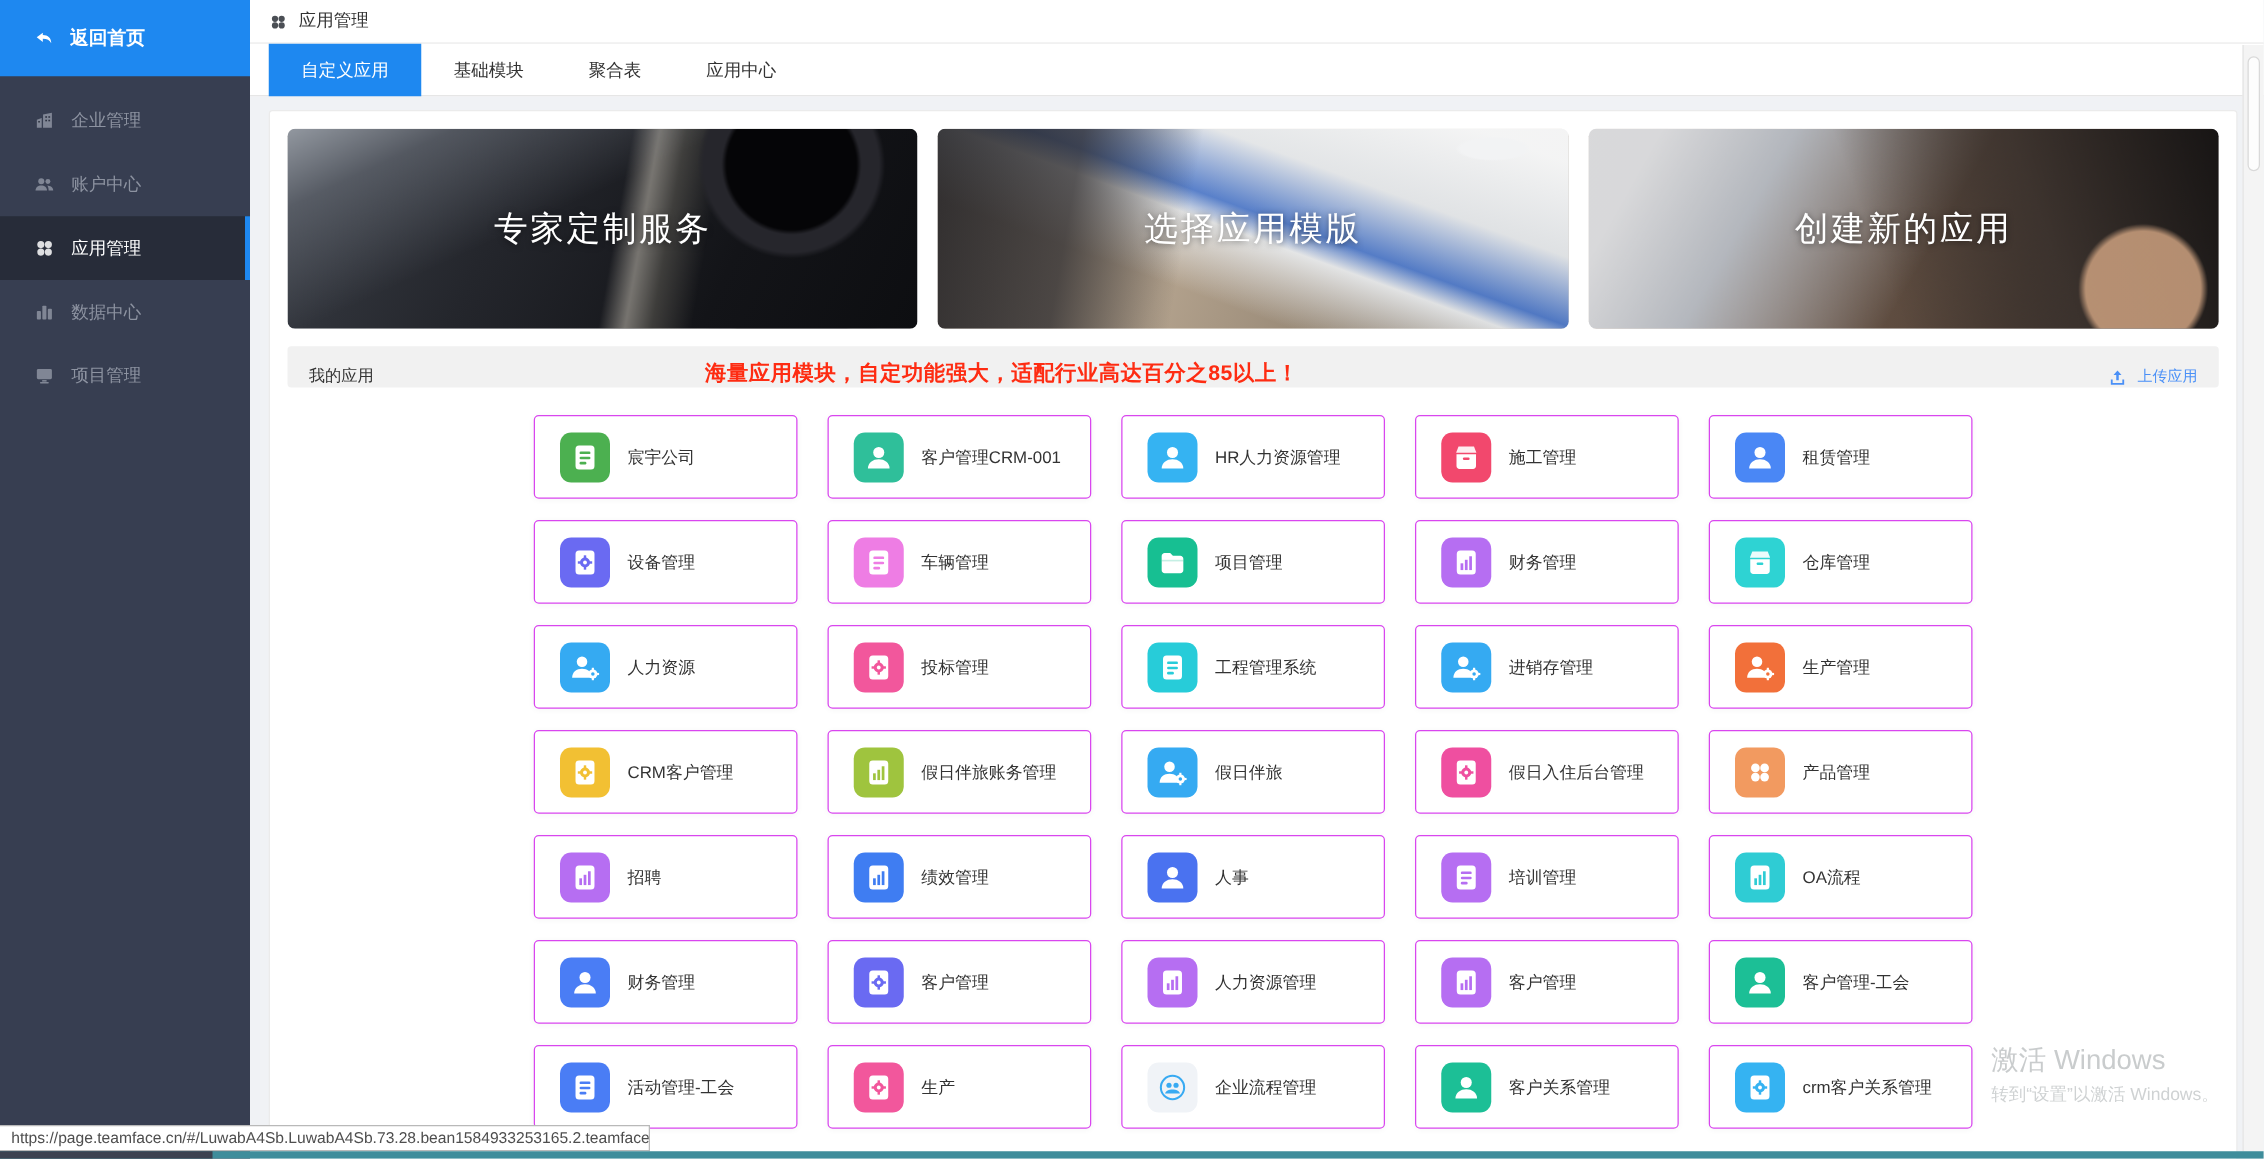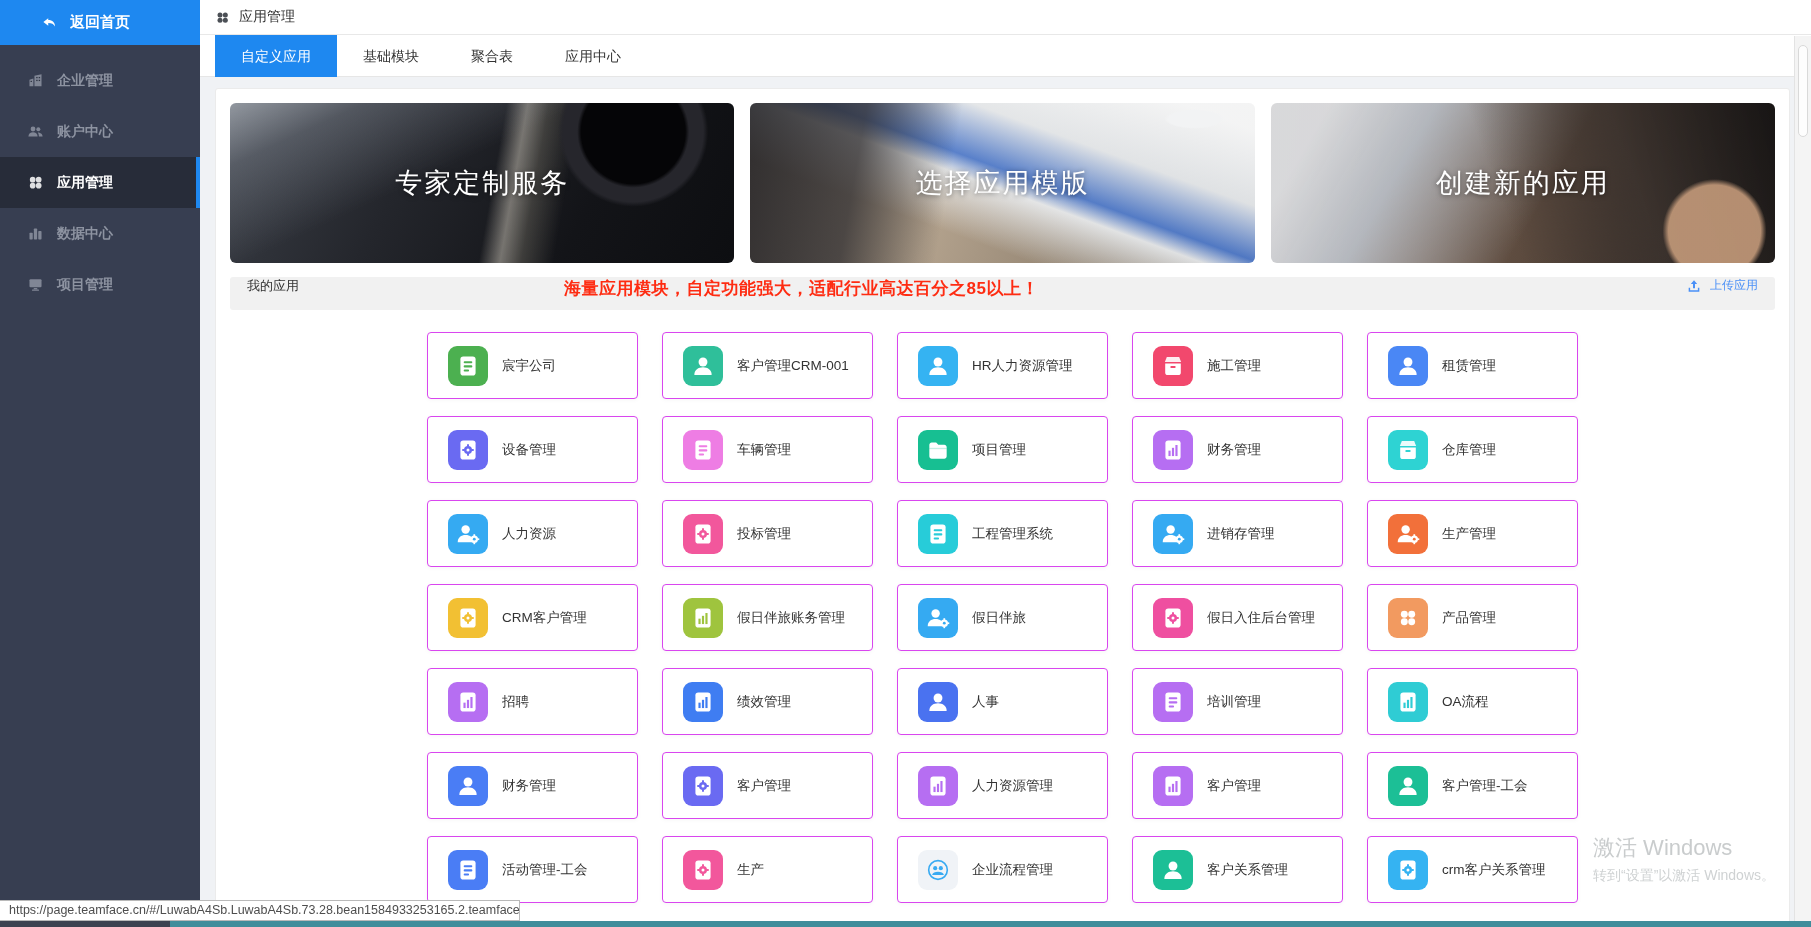--- a/index.html
+++ b/index.html
@@ -1,23 +1,23 @@
 <!DOCTYPE html>
 <html><head>
 <meta charset="utf-8">
 <style>
   * { margin:0; padding:0; box-sizing:border-box; }
   html,body { width:1811px; height:927px; overflow:hidden; font-family:"Liberation Sans","DejaVu Sans",sans-serif; background:#f0f2f5; }
   .root { position:relative; width:1811px; height:927px; }
 
   
   .sidebar { position:absolute; left:0; top:0; width:200px; height:100%; background:#373e51; z-index:5; }
-  .side-home { height:45px; background:#1e88f0; color:#fff; display:flex; align-items:center; padding-left:40px; font-size:15px; font-weight:bold; cursor:pointer; }
+  .side-home { height:61px; background:#1e88f0; color:#fff; display:flex; align-items:center; padding-left:26px; font-size:15px; font-weight:bold; cursor:pointer; }
   .side-home .ic { width:18px; height:18px; margin-right:12px; display:inline-flex; }
-  .side-menu { margin-top:10px;font-weight:bold; }
+  .side-menu { margin-top:10px; }
   .side-item { height:51px; display:flex; align-items:center; padding-left:27px; color:#8d93a1; font-size:14px; cursor:pointer; position:relative; }
   .side-item .ic { width:17px; height:17px; margin-right:13px; display:inline-flex; opacity:.85; }
   .side-item.active { background:#272c39; color:#fff; }
   .side-item.active::after { content:""; position:absolute; right:0; top:0; width:4px; height:100%; background:#1e88f0; }
   .side-item svg { width:100%; height:100%; }
 
   
   .main { position:absolute; left:200px; top:0; right:0; bottom:0; background:#f0f2f5; }
   .main-header { height:35px; background:#fff; border-bottom:1px solid #e8e8e8; display:flex; align-items:center; padding-left:15px; }
   .main-header .ic { width:15px; height:15px; margin-right:9px; display:inline-flex; color:#4b4f55; }
@@ -43,21 +43,21 @@
       linear-gradient(100deg, rgba(30,30,34,.85) 0%, rgba(52,50,52,.8) 22%, rgba(52,50,52,0) 40%),
       linear-gradient(200deg, rgba(250,251,252,.95) 8%, rgba(234,238,242,.9) 30%, rgba(74,123,213,.85) 46%, rgba(240,244,248,.85) 52%, rgba(240,244,248,0) 70%),
       linear-gradient(110deg, #9c8a76 0%, #b3a28d 40%, #8a7c6b 75%, #6e6254 100%); }
   .banner-theme-2 { background:
       radial-gradient(circle at 88% 80%, rgba(196,154,122,.9) 0 46px, rgba(196,154,122,0) 52px),
       linear-gradient(250deg, rgba(20,18,18,.9) 0%, rgba(56,48,44,.75) 30%, rgba(56,48,44,0) 55%),
       linear-gradient(120deg, rgba(225,228,232,.9) 10%, rgba(190,198,208,.85) 28%, rgba(120,124,132,0) 55%),
       linear-gradient(100deg, #8a6f5c 0%, #6e594a 35%, #4a3c33 70%, #322b27 100%); }
 
   
-  .myapps-bar { margin:0 14px; height:33px; background:#f1f1f1; border-radius:3px; display:flex; align-items:flex-start; padding:0 17px; }
+  .myapps-bar { margin:0 14px; height:33px; background:#f1f1f1; border-radius:3px; display:flex; align-items:flex-end; padding:0 17px; }
   .myapps-title { font-size:13px; color:#333; }
   .myapps-notice { margin-left:265px; font-size:17px; font-weight:bold; color:#fe2c12; letter-spacing:.5px; }
   .upload-link { margin-left:auto; display:flex; align-items:center; color:#4a90f7; font-size:12px; cursor:pointer; }
   .upload-link .ic { width:16px; height:16px; margin-right:8px; display:inline-flex; }
 
   
   .grid { width:1151px; margin:22px auto 0; display:grid; grid-template-columns:repeat(5,211px); column-gap:24px; row-gap:17px; }
   .app-card { height:67px; background:#fff; border:1px solid #d946ef; border-radius:4px; box-shadow:0 1px 5px rgba(0,0,0,.04); display:flex; align-items:center; padding-left:20px; cursor:pointer; }
   .app-icon { width:40px; height:40px; border-radius:9px; flex:0 0 40px; display:flex; align-items:center; justify-content:center; }
   .app-icon svg { width:26px; height:26px; }

